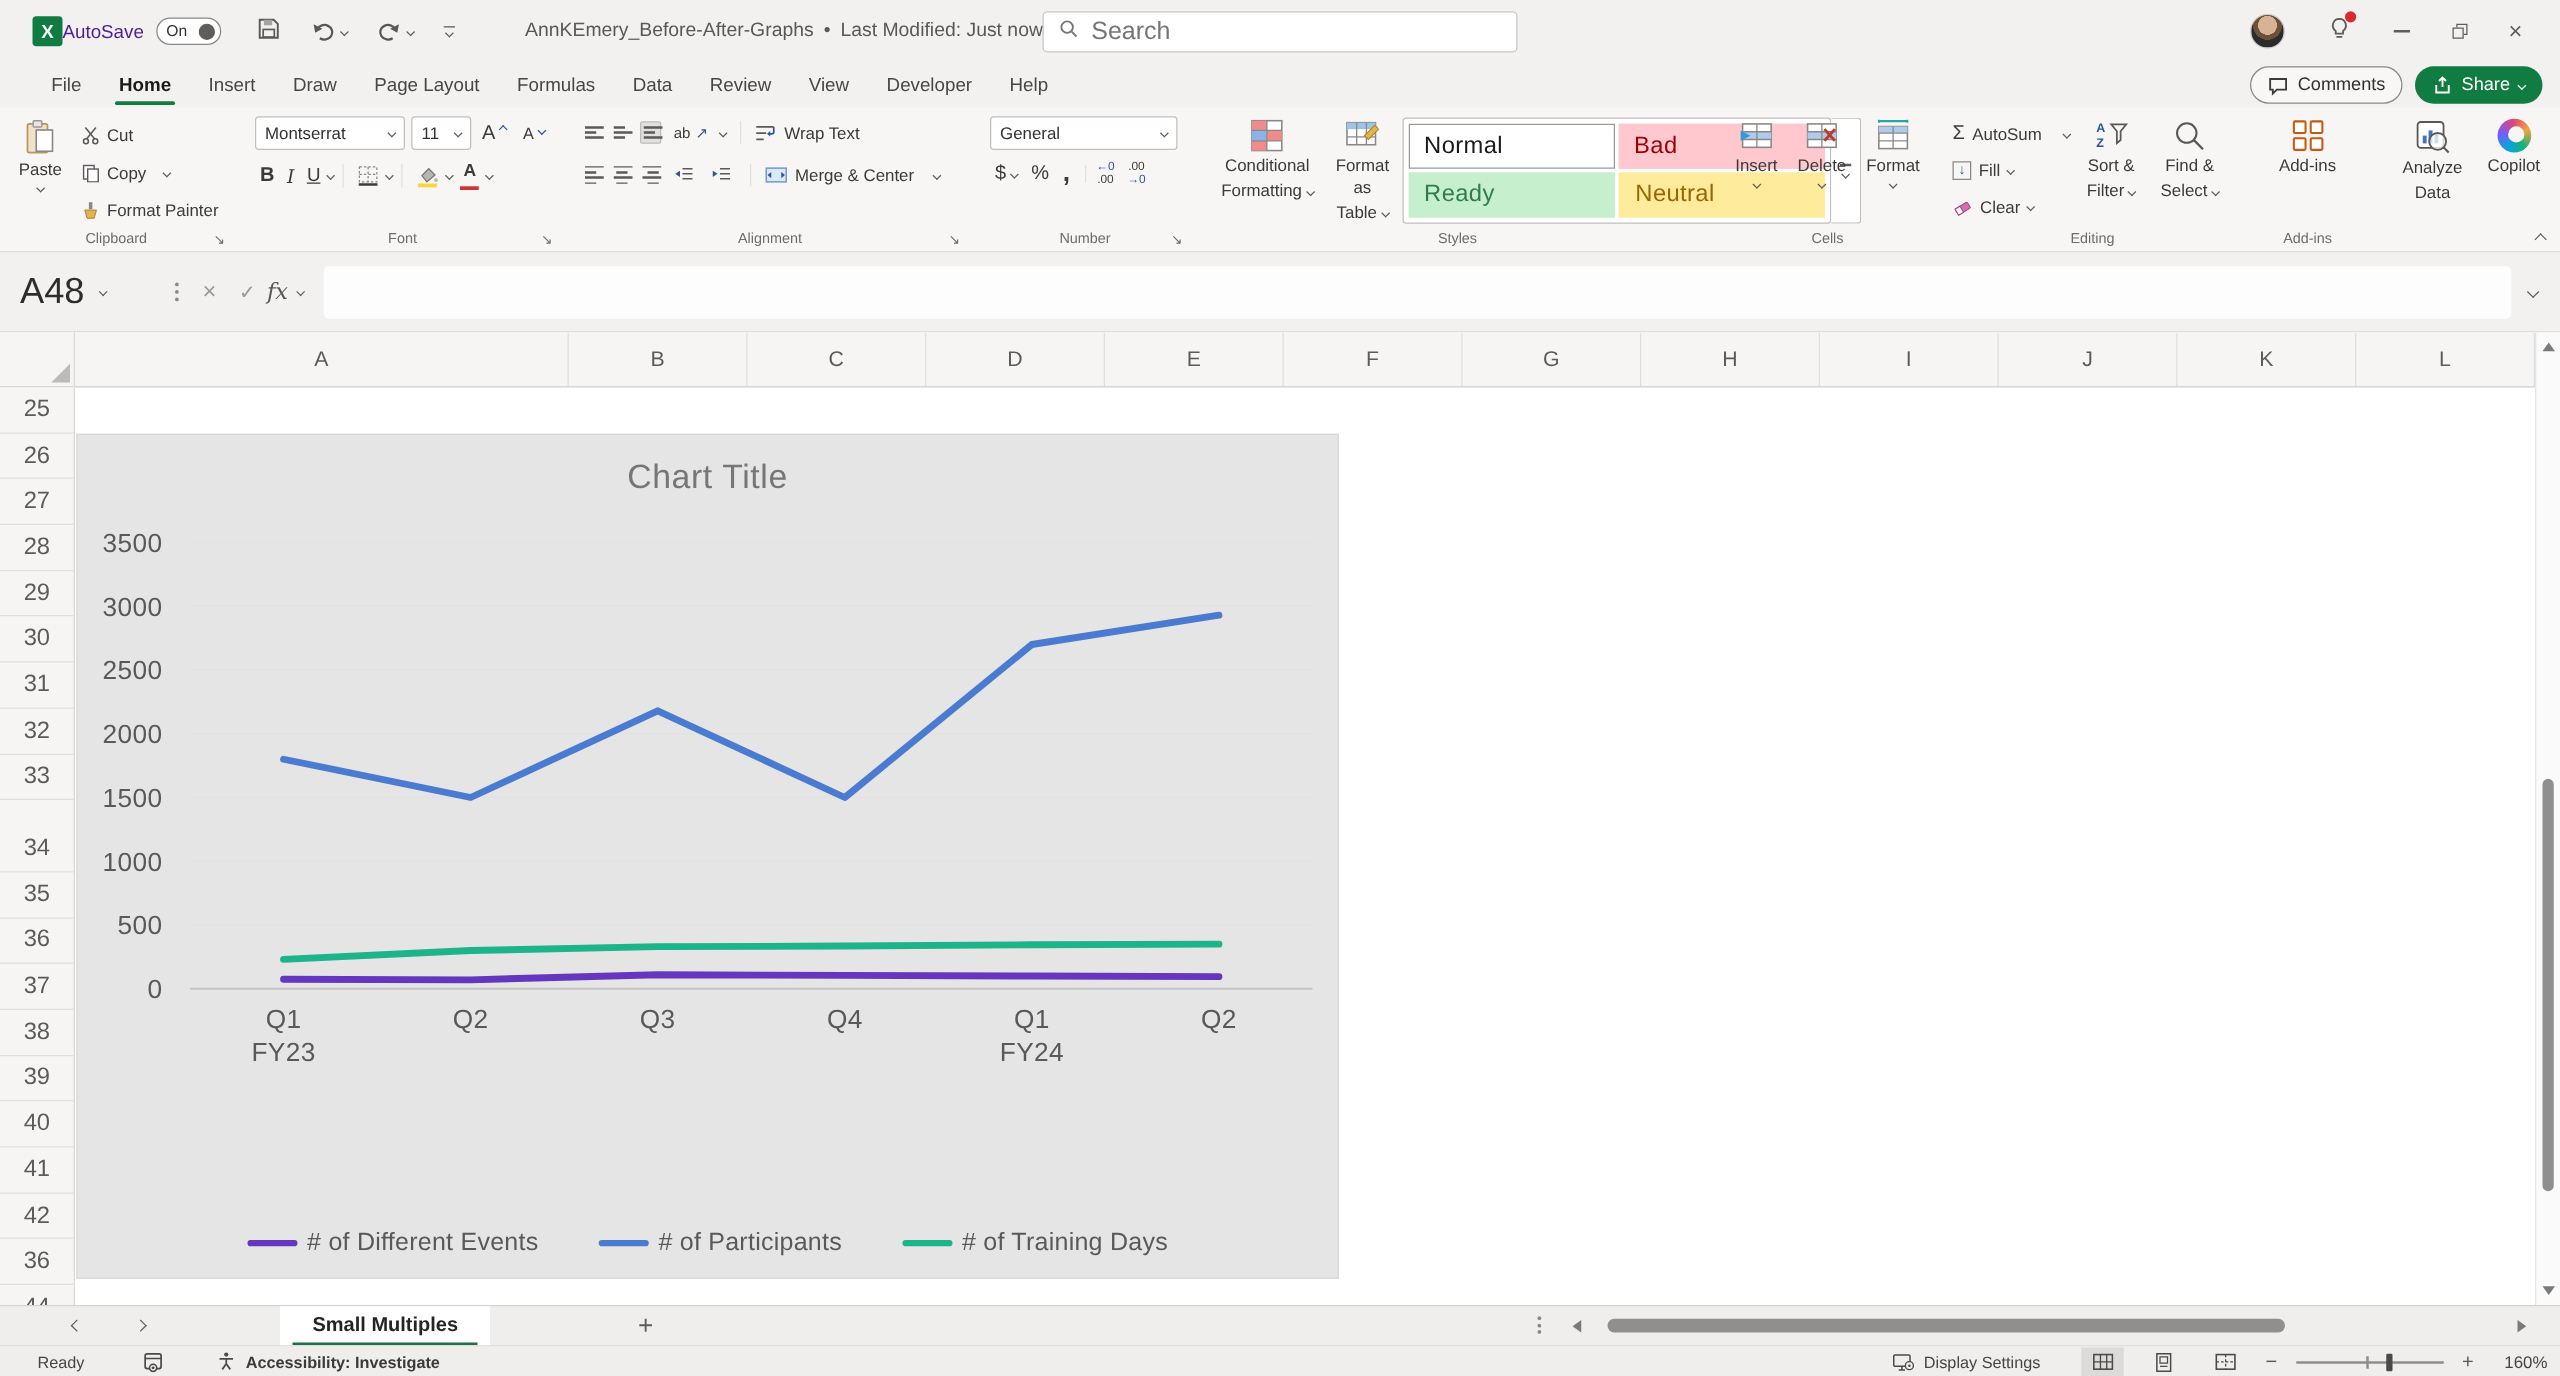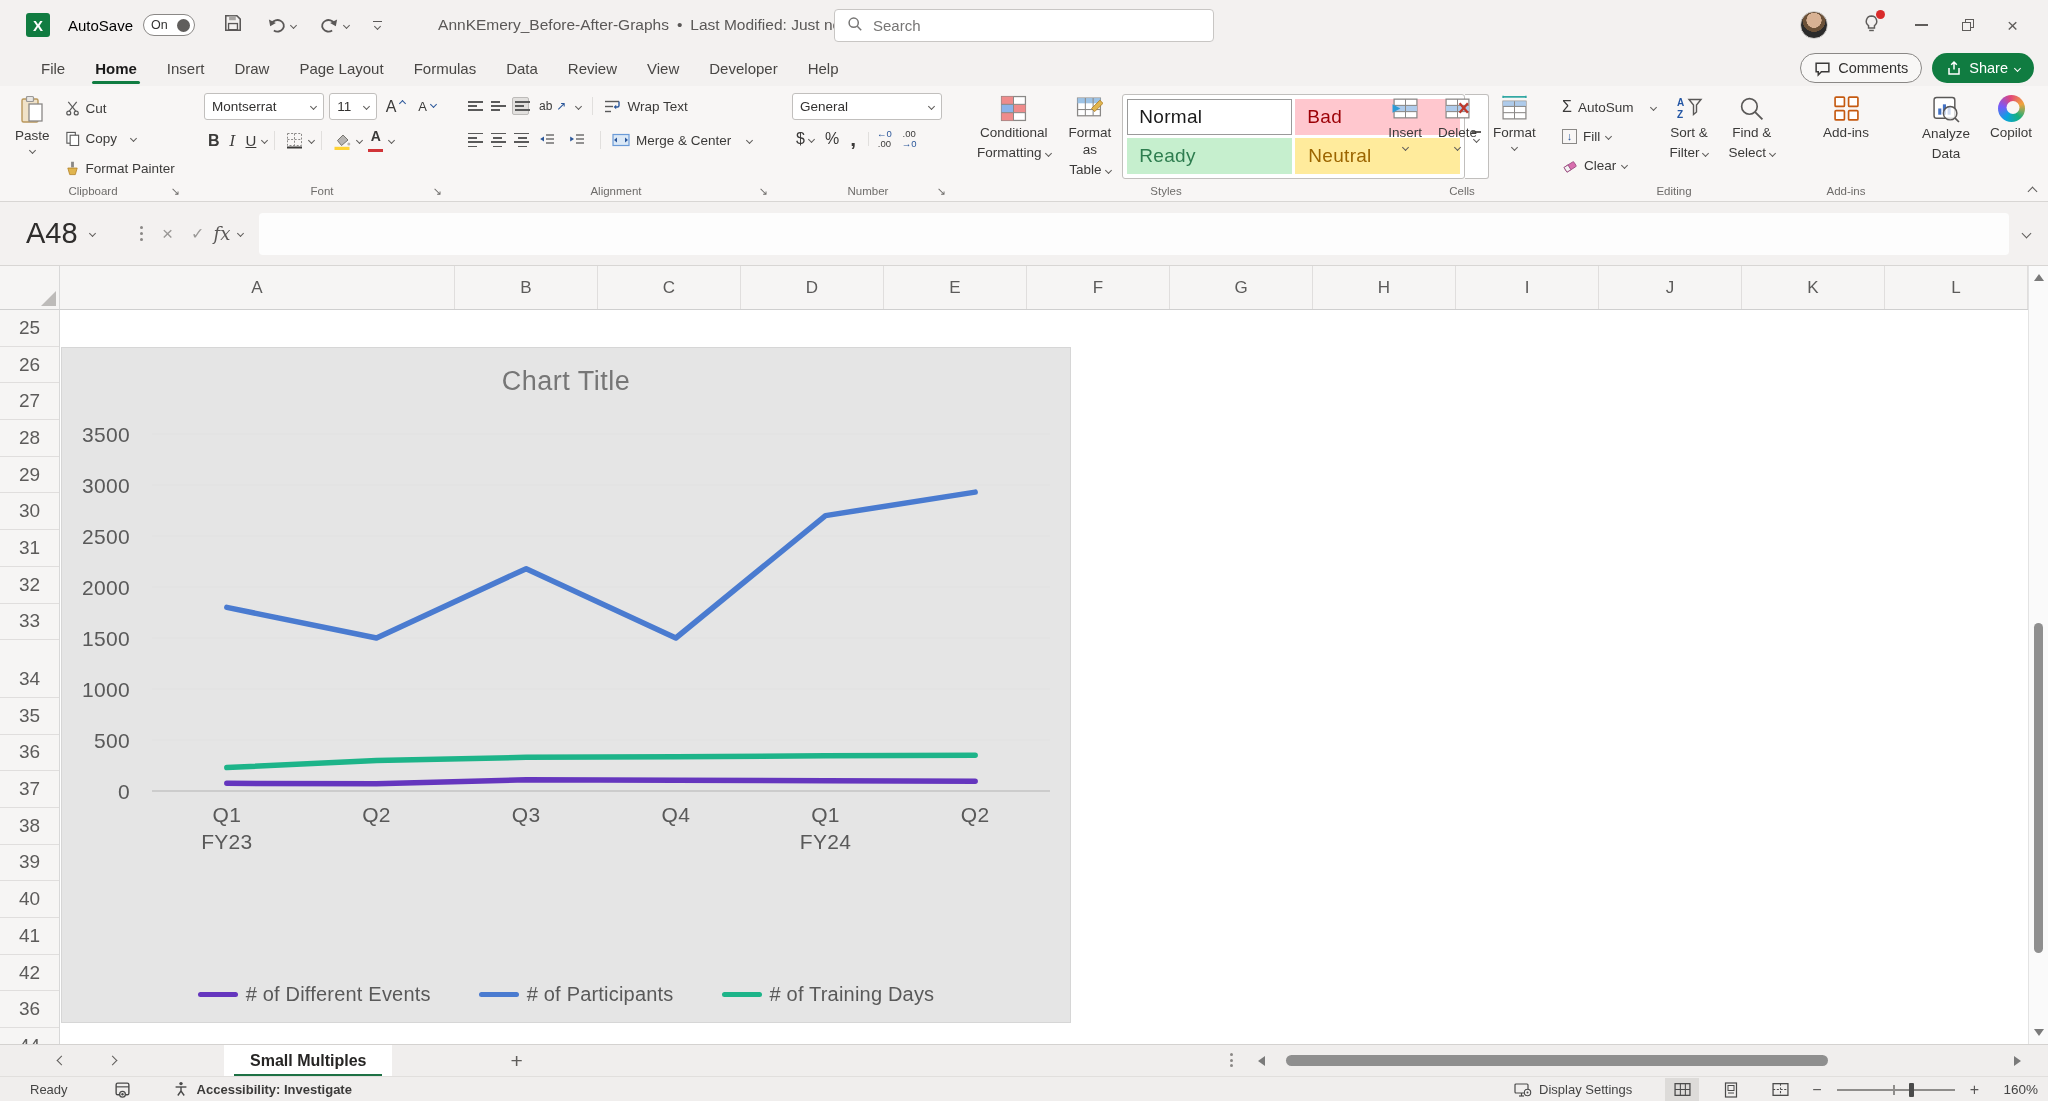--- a/index.html
+++ b/index.html
@@ -16,28 +16,28 @@
   .chev.blue{border-color:#2b579a}
   .tri-up{width:0;height:0;border-left:5px solid transparent;border-right:5px solid transparent;border-bottom:7px solid #7a7a7a}
   .tri-down{width:0;height:0;border-left:5px solid transparent;border-right:5px solid transparent;border-top:7px solid #7a7a7a}
   .tri-left{width:0;height:0;border-top:5px solid transparent;border-bottom:5px solid transparent;border-right:7px solid #7a7a7a}
   .tri-right{width:0;height:0;border-top:5px solid transparent;border-bottom:5px solid transparent;border-left:7px solid #7a7a7a}
   .vsep{width:1px;background:#e1dfdd;align-self:stretch;margin:4px 5px}
 
   
   #titlebar{position:absolute;left:0;top:0;width:2048px;height:50px;background:#f3f1f0;display:flex;align-items:center}
   .xlogo{width:24px;height:24px;margin-left:26px;background:#107c41;border-radius:3px;color:#fff;font-weight:bold;font-size:15px;display:flex;align-items:center;justify-content:center}
-  .autosave-lbl{font-size:15px;color:#000000;margin-left:18px}
+  .autosave-lbl{font-size:15px;color:#4c1d95;}
   .toggle{margin-left:10px;width:52px;height:22px;border:1px solid #8a8886;border-radius:11px;background:#fff;display:flex;align-items:center;justify-content:space-between;padding:0 4px}
   .toggle .t-lbl{font-size:12.5px;color:#323130;margin-left:3px}
   .toggle .knob{width:13px;height:13px;border-radius:50%;background:#605e5c}
   .qat{display:flex;align-items:center;gap:24px;margin-left:28px;color:#5a5857}
   .doc-title{display:flex;align-items:center;gap:8px;margin-left:56px;font-size:15.5px;color:#5a5857}
   #search-box{position:absolute;left:50%;top:9px;transform:translateX(-50%);width:380px;height:33px;background:#fff;border:1px solid #c8c6c4;border-radius:4px;display:flex;align-items:center;padding:0 12px;gap:10px}
-  #search-box input{border:none;outline:none;font-size:15px;color:#a16207;width:280px;background:transparent}
+  #search-box input{border:none;outline:none;font-size:20px;color:#a16207;width:280px;background:transparent}
   #search-box input::placeholder{color:#767574}
   .tb-right{position:absolute;right:0;top:0;height:50px;display:flex;align-items:center;gap:34px;padding-right:30px}
   .avatar{width:28px;height:28px;border-radius:50%;background:radial-gradient(circle at 50% 32%, #d8b294 34%, #6b5138 35% 52%, #2b2b2b 53%);border:1px solid #d0cecc}
   .bulb-wrap{position:relative}
   .bulb-dot{position:absolute;right:-4px;top:-4px;width:9px;height:9px;border-radius:50%;background:#d92b2b}
   .win-min{width:13px;height:2px;background:#5f5d5b}
   .win-restore{position:relative;width:11px;height:11px}
   .win-restore i{position:absolute;border:1.4px solid #5f5d5b;width:9px;height:9px;left:0;bottom:0;background:#f3f1f0}
   .win-restore i.back{left:3px;bottom:3px;background:transparent}
   .win-close{font-size:19px;color:#5f5d5b;line-height:1}
@@ -73,21 +73,21 @@
   .gal-strip{width:24px;border:1px solid #c1bfbd;border-left:none;border-radius:0 3px 3px 0;background:#fff;display:flex;flex-direction:column;align-items:center;justify-content:center;gap:4px}
   .gal-bar{width:9px;height:1.6px;background:#5f5d5b}
   .copilot-ic{width:27px;height:27px;border-radius:50%;background:conic-gradient(from 210deg,#0aa2e0,#7a5af8,#e0457b,#f2a33c,#16b07c,#0aa2e0);position:relative}
   .copilot-ic::after{content:"";position:absolute;inset:7px;background:#f8f6f5;border-radius:50%;transform:translate(1.5px,-1px)}
   .ribbon-collapse{position:absolute;right:12px;bottom:6px}
   .underA{display:flex;flex-direction:column;align-items:center;line-height:1}
   .underA .bar{width:15px;height:3.5px;margin-top:1.5px}
 
   
   #formulabar{position:absolute;left:0;top:202px;width:2048px;height:64px;background:#f3f1f0;display:flex;align-items:center;border-bottom:1px solid #d8d6d4}
-  #name-box{width:130px;display:flex;align-items:center;justify-content:flex-start;gap:12px;padding-left:26px}
+  #name-box{width:130px;display:flex;align-items:center;justify-content:flex-start;gap:12px;padding-left:16px}
   #name-box .nb-text{font-size:29px;color:#2e2d2c}
   .fb-dots{display:flex;flex-direction:column;gap:3px;margin:0 10px}
   .fb-dots i{width:3px;height:3px;border-radius:50%;background:#8a8886}
   .fb-ic{color:#9a9896;font-size:19px;margin:0 9px}
   .fb-fx{font-family:"DejaVu Serif", serif;font-style:italic;font-size:18px;color:#5a5857}
   #formula-input{flex:1;height:42px;margin:0 14px 0 16px;background:#fdfdfd;border-radius:4px;display:flex;align-items:center;padding:0 10px;font-size:15px;color:#333}
   .fb-expand{margin-right:18px}
 
   
   #sheet{position:absolute;left:0;top:266px;width:2048px;height:778px;background:#fff}

